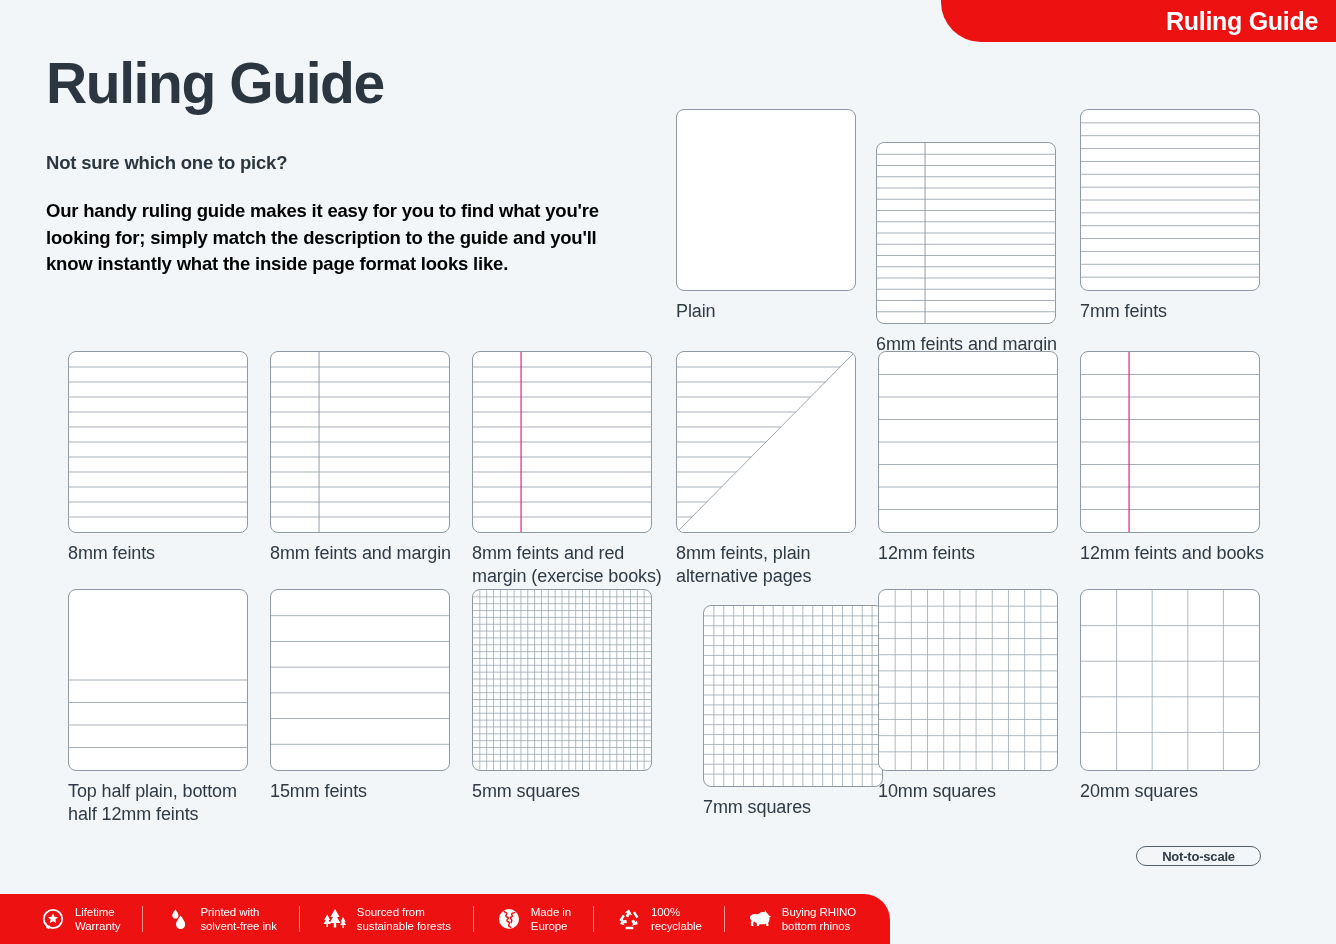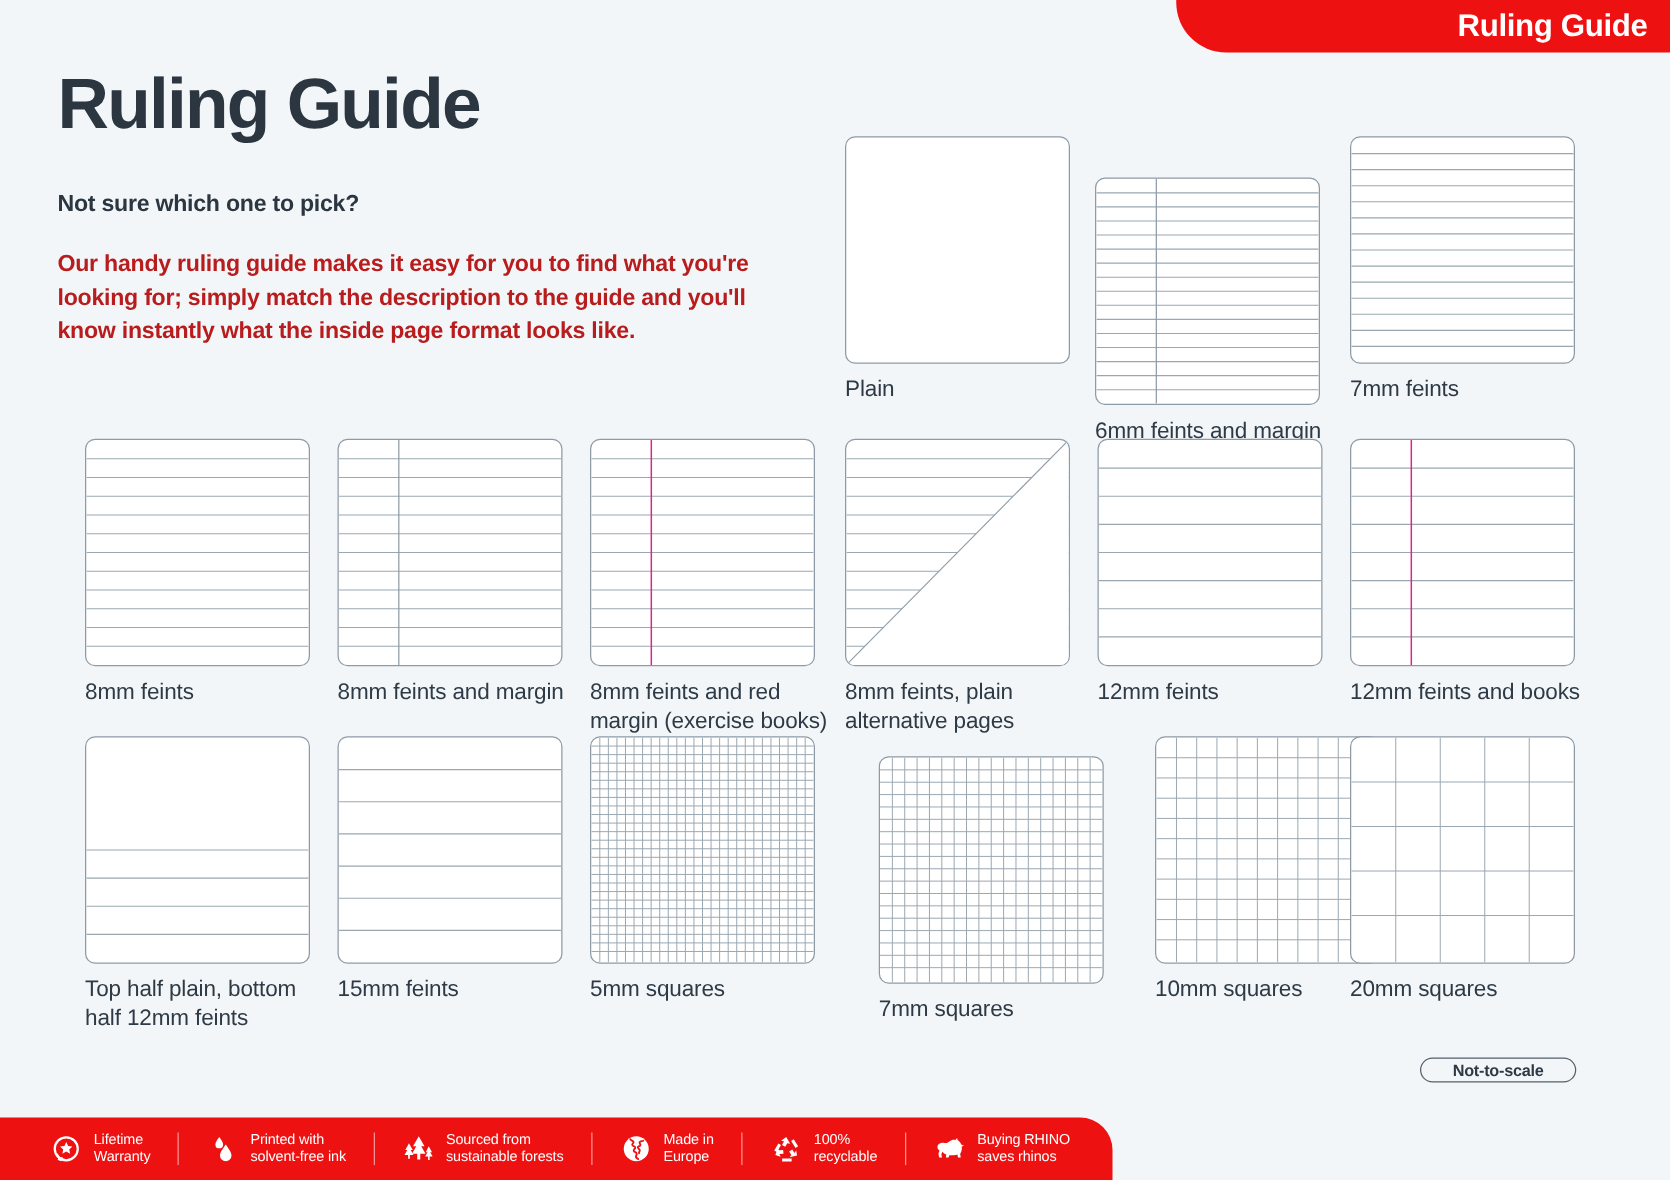--- a/index.html
+++ b/index.html
@@ -60,21 +60,21 @@
     margin: 0 0 24px 0;
     letter-spacing: -0.2px;
     color: #2b3640;
   }
   .intro-body {
     font-size: 18.5px;
     font-weight: bold;
     line-height: 1.45;
     margin: 0;
     letter-spacing: -0.2px;
-    color: #b91c1c;
+    color: #000000;
     max-width: 600px;
   }
 
   
   .sample {
     position: absolute;
   }
   .swatch {
     width: 180px;
     height: 182px;
@@ -450,21 +450,21 @@
           <line x1="0" y1="120" x2="180" y2="120" stroke="#9aa7b1" stroke-width="0.8"></line>
           <line x1="0" y1="130" x2="180" y2="130" stroke="#9aa7b1" stroke-width="0.8"></line>
           <line x1="0" y1="140" x2="180" y2="140" stroke="#9aa7b1" stroke-width="0.8"></line>
           <line x1="0" y1="150" x2="180" y2="150" stroke="#9aa7b1" stroke-width="0.8"></line>
           <line x1="0" y1="160" x2="180" y2="160" stroke="#9aa7b1" stroke-width="0.8"></line>
           <line x1="0" y1="170" x2="180" y2="170" stroke="#9aa7b1" stroke-width="0.8"></line>
         </svg>
       </div>
       <div class="sample-label">7mm squares</div>
     </div>
-    <div class="sample" style="left: 924px; top: 589px;">
+    <div class="sample" style="left: 878px; top: 589px;">
       <div class="swatch">
         <svg viewBox="0 0 180 182" preserveAspectRatio="none" xmlns="http://www.w3.org/2000/svg">
           <line x1="16.36" y1="0" x2="16.36" y2="182" stroke="#9aa7b1" stroke-width="0.8"></line>
           <line x1="32.73" y1="0" x2="32.73" y2="182" stroke="#9aa7b1" stroke-width="0.8"></line>
           <line x1="49.09" y1="0" x2="49.09" y2="182" stroke="#9aa7b1" stroke-width="0.8"></line>
           <line x1="65.45" y1="0" x2="65.45" y2="182" stroke="#9aa7b1" stroke-width="0.8"></line>
           <line x1="81.82" y1="0" x2="81.82" y2="182" stroke="#9aa7b1" stroke-width="0.8"></line>
           <line x1="98.18" y1="0" x2="98.18" y2="182" stroke="#9aa7b1" stroke-width="0.8"></line>
           <line x1="114.55" y1="0" x2="114.55" y2="182" stroke="#9aa7b1" stroke-width="0.8"></line>
           <line x1="130.91" y1="0" x2="130.91" y2="182" stroke="#9aa7b1" stroke-width="0.8"></line>
@@ -566,15 +566,15 @@
 recyclable</span>
     </div>
     <div class="footer-divider"></div>
     <div class="footer-item">
       <span class="footer-icon">
         <svg width="30" height="22" viewBox="0 0 30 22">
           <path d="M3.4 9.1c0-2.2 1.9-3.5 4.4-3.7 1.9-.2 2.6.4 4.1.2 1.9-.3 2.4-1.6 4.6-2.4 1.3-.5 2.6-.5 3.6-.2.3-.9.8-1.6 1.5-2 .1 1 .4 1.8.9 2.4 1.3.9 2.3 2.2 2.9 3.7l2.6 1.2-2.2.6c.2 1.1.2 2.3 0 3.5-.2 1.2-.7 2.2-1.4 3.1l.5 3.5h-2.5l-.6-2.6c-1 .4-2.1.6-3.3.6h-4.1l-.7 2h-2.5l.3-2.6c-1.4-.6-2.6-1.5-3.5-2.7l-1 2.4.6 2.9H5l-.7-3.3 1-3.1c-1.2-.9-1.9-2-1.9-3.5z" fill="#fff"></path>
         </svg>
       </span>
       <span class="footer-text">Buying RHINO
-saves rhinos</span>
+bottom rhinos</span>
     </div>
   </div>
 
 </body></html>

